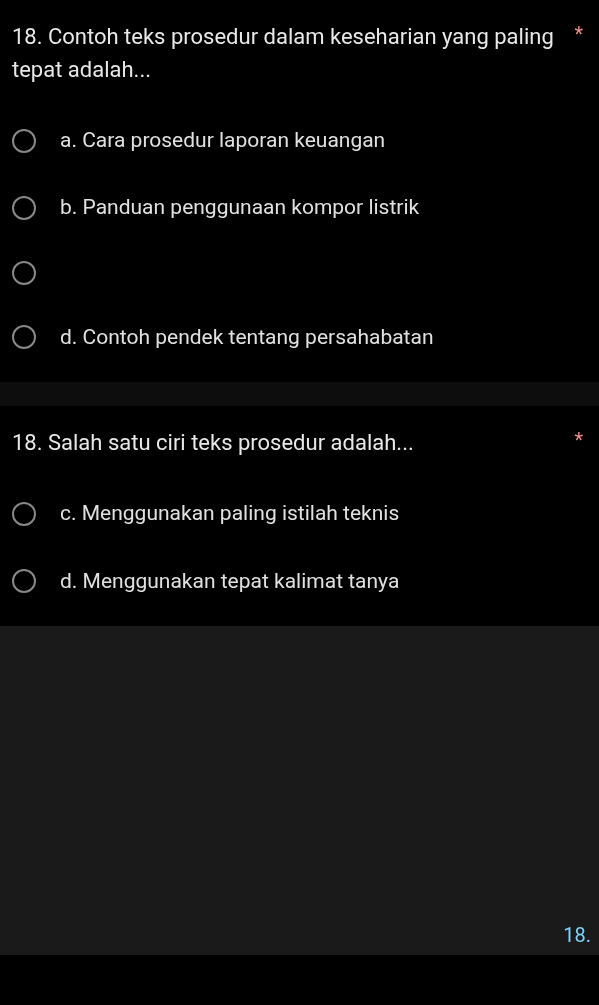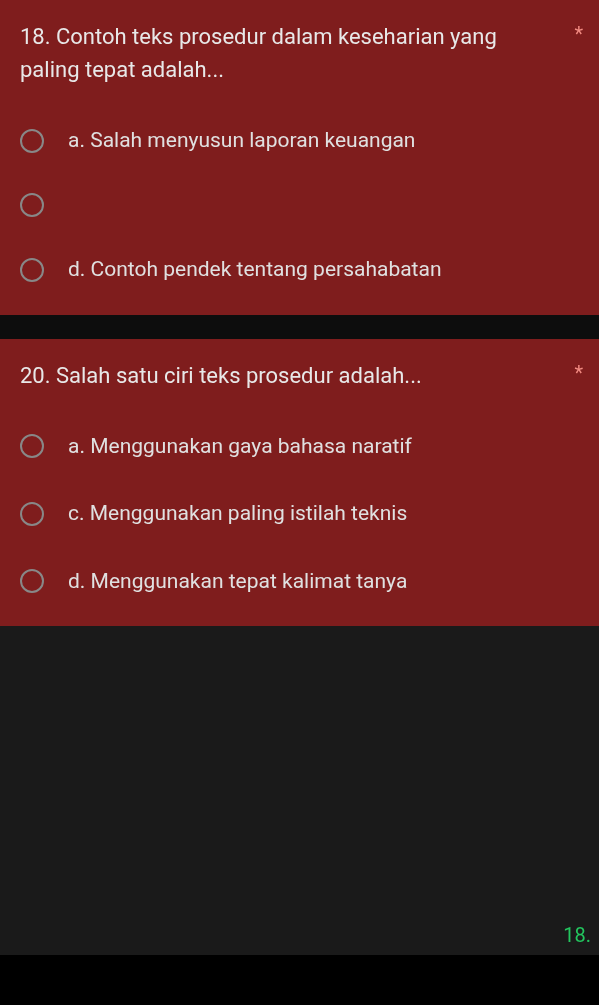--- a/index.html
+++ b/index.html
@@ -10,22 +10,22 @@
     body {
       background-color: #1a1a1a;
       color: #e0e0e0;
       font-family: 'Roboto', Arial, sans-serif;
       width: 599px;
       height: 1005px;
       overflow: hidden;
       position: relative;
     }
     .question-block {
-      padding: 20px 16px 30px 20px;
-      background-color: #7f1d1d;
+      padding: 20px 16px 30px 12px;
+      background-color: #000000;
     }
     .question-header {
       display: flex;
       align-items: flex-start;
       margin-bottom: 40px;
     }
     .question-text {
       font-size: 22px;
       line-height: 1.5;
       color: #e8e8e8;
@@ -71,54 +71,54 @@
       left: 0;
       right: 0;
       height: 50px;
       background-color: #000;
     }
     .page-number {
       position: absolute;
       right: 8px;
       bottom: 58px;
       font-size: 20px;
-      color: #22c55e;
+      color: #7dd3fc;
     }
   </style>
 </head>
 <body>
 
 <div class="question-block">
   <div class="question-header">
     <div class="question-text">18. Contoh teks prosedur dalam keseharian yang paling tepat adalah...</div>
     <div class="required-asterisk">*</div>
   </div>
   <div class="option-row">
     <div class="radio-circle"></div>
-    <div class="option-label">a. Salah menyusun laporan keuangan</div>
+    <div class="option-label">a. Cara prosedur laporan keuangan</div>
+  </div>
+  <div class="option-row">
+    <div class="radio-circle"></div>
+    <div class="option-label">b. Panduan penggunaan kompor listrik</div>
   </div>
   <div class="option-row">
     <div class="radio-circle"></div>
   </div>
   <div class="option-row">
     <div class="radio-circle"></div>
     <div class="option-label">d. Contoh pendek tentang persahabatan</div>
   </div>
 </div>
 
 <div class="divider"></div>
 
 <div class="question-block">
   <div class="question-header">
-    <div class="question-text">20. Salah satu ciri teks prosedur adalah...</div>
+    <div class="question-text">18. Salah satu ciri teks prosedur adalah...</div>
     <div class="required-asterisk">*</div>
-  </div>
-  <div class="option-row">
-    <div class="radio-circle"></div>
-    <div class="option-label">a. Menggunakan gaya bahasa naratif</div>
   </div>
   <div class="option-row">
     <div class="radio-circle"></div>
     <div class="option-label">c. Menggunakan paling istilah teknis</div>
   </div>
   <div class="option-row">
     <div class="radio-circle"></div>
     <div class="option-label">d. Menggunakan tepat kalimat tanya</div>
   </div>
 </div>

